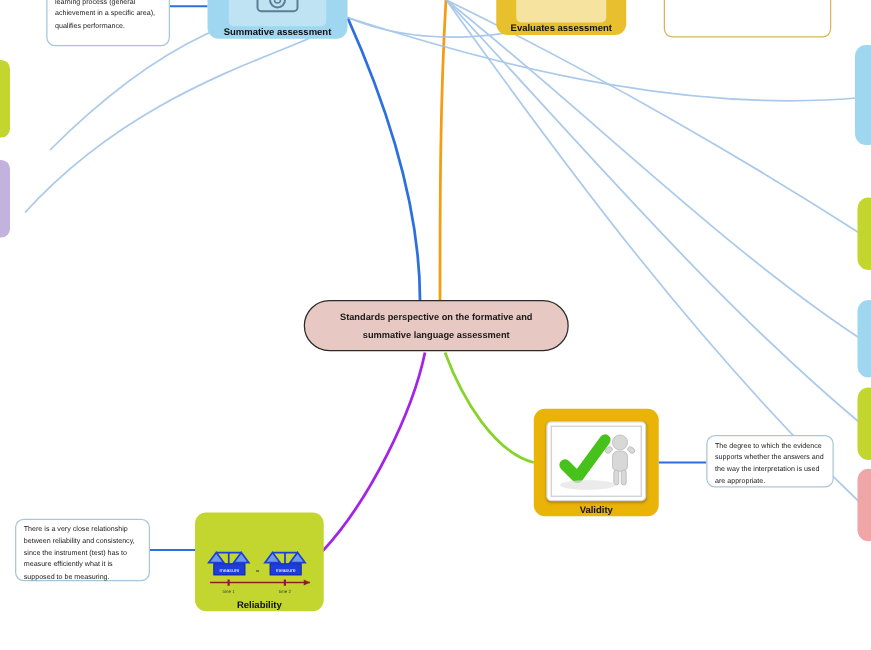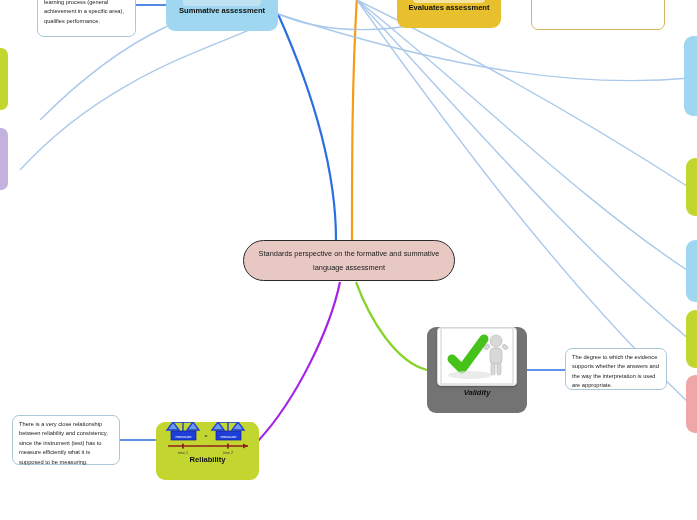--- a/index.html
+++ b/index.html
@@ -8,42 +8,42 @@
   #canvas{position:absolute;left:0;top:0;width:697px;height:520px;overflow:hidden;}
   svg.links{position:absolute;left:0;top:0;width:697px;height:520px;pointer-events:none;}
 
   .node{position:absolute;box-sizing:border-box;}
 
   
   .central{
     left:243px;top:240px;width:212px;height:41px;
     background:#e7c8c2;border:1.3px solid #2b2b2b;border-radius:21px;
     display:flex;align-items:center;justify-content:center;text-align:center;
-    font-size:7.4px;font-weight:normal;line-height:1.85;padding:0 14px;
+    font-size:7.4px;font-weight:bold;line-height:1.85;padding:0 14px;
   }
 
   
   .topic{border-radius:9px;display:flex;flex-direction:column;
          align-items:center;justify-content:flex-end;}
   .topic .label{font-size:7.6px;font-weight:bold;color:#101010;
-                padding-bottom:16px;line-height:1.2;}
+                padding-bottom:1px;line-height:1.2;}
   .topic .art{border-radius:4px;overflow:hidden;display:flex;
               align-items:center;justify-content:center;}
 
   #node-summative{left:166px;top:-44px;width:112px;height:75px;background:#9ed7ef;}
   #node-summative .art{width:78px;height:48px;background:#bfe3f3;margin-top:0;}
 
   #node-formative{left:397px;top:-38px;width:104px;height:66px;background:#e8c02e;}
   #node-formative .art{width:72px;height:38px;background:#f6e3a0;border-radius:4px;}
 
   #node-validity{left:427px;top:327px;width:100px;height:86px;background:#dfa9dd;}
   #node-validity .art{width:78px;height:62px;background:#ffffff;
       border:1px solid #d8d8d8;margin-bottom:2px;box-shadow:0 1px 2px rgba(0,0,0,.25);}
 
-  #node-reliability{left:156px;top:422px;width:103px;height:58px;background:#c3d630;}
+  #node-reliability{left:156px;top:410px;width:103px;height:79px;background:#c3d630;}
   #node-reliability .art{width:92px;height:41px;background:#c3d630;}
 
   
   .note{position:absolute;box-sizing:border-box;background:#ffffff;
         border:1px solid #a9c7d8;border-radius:7px;padding:4px 6px;
         font-size:5.7px;line-height:1.65;color:#222;}
   #note-summative{left:37px;top:-26px;width:99px;height:63px;}
   #note-formative{left:531px;top:-44px;width:134px;height:74px;border-color:#d7b560;}
   #note-validity{left:565px;top:348px;width:102px;height:42px;}
   #note-reliability{left:12px;top:415px;width:108px;height:50px;}
@@ -98,21 +98,21 @@
       </svg>
     </div>
     <div class="label">Summative assessment</div>
   </div>
 
   <div class="node topic" id="node-formative" style="background: rgb(232, 192, 46);">
     <div class="art"></div>
     <div class="label">Evaluates assessment</div>
   </div>
 
-  <div class="node topic" id="node-validity" style="background: #737373; font-style: italic;">
+  <div class="node topic" id="node-validity" style="background: #eab308;">
     <div class="art">
       <svg width="74" height="58" viewBox="0 0 74 58">
         <rect x="1" y="1" width="72" height="56" fill="#ffffff" stroke="#cfcfcf" stroke-width="1"></rect>
         <path d="M12 32 L22 42 L44 12" stroke="#46c21a" stroke-width="9" fill="none" stroke-linecap="round" stroke-linejoin="round"></path>
         <g fill="#d8d8d8" stroke="#b4b4b4" stroke-width="0.6">
           <circle cx="56" cy="14" r="6"></circle>
           <rect x="50" y="21" width="12" height="16" rx="4"></rect>
           <rect x="44" y="18" width="6" height="4" rx="2" transform="rotate(-35 47 20)"></rect>
           <rect x="62" y="18" width="6" height="4" rx="2" transform="rotate(35 65 20)"></rect>
           <rect x="51" y="36" width="4" height="12" rx="2"></rect>

